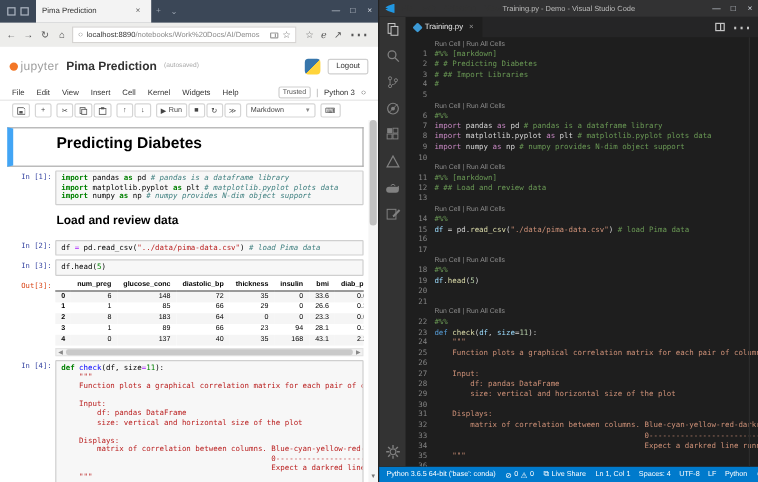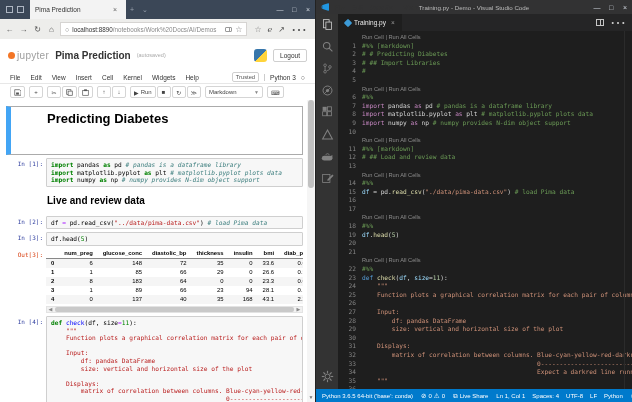--- a/index.html
+++ b/index.html
@@ -56,21 +56,21 @@
   .notebook { flex:1; position:relative; overflow:hidden; padding:4px 12px 0 6px; background:#fff; }
   .cell { display:flex; margin:3px 0; }
   .prompt-col { width:40px; flex-shrink:0; text-align:right; padding:2px 3px 0 0; font-family:"DejaVu Sans Mono", monospace; font-size:6px; }
   .prompt-in { color:#303F9F; }
   .prompt-out { color:#D84315; }
   .code-box { flex:1; background:#f7f7f7; border:1px solid #cfcfcf; border-radius:1px; padding:2px 4px; overflow:hidden; }
   .code-line { font-family:"DejaVu Sans Mono", monospace; font-size:6.2px; line-height:7.6px; white-space:pre; min-height:7.6px; }
   .md-cell { border:1px solid transparent; border-left:5px solid transparent; margin:2px 0; }
   .md-cell.selected { border:1px solid #ababab; border-left:5px solid #42a5f5; }
   .md-inner { padding:4px 6px 6px 36px; }
-  .md-inner h1 { font-size:13px; color:#000; margin-bottom:22px; font-weight:bold; }
+  .md-inner h1 { font-size:13px; color:#000; margin-bottom:6px; font-weight:bold; }
   .md-inner h2 { font-size:10px; color:#000; font-weight:bold; }
   .out-wrap { flex:1; overflow:hidden; }
   .df-table { border-collapse:collapse; font-size:5.9px; color:#000; white-space:nowrap; }
   .df-table th { font-weight:bold; padding:1.5px 5px; text-align:right; border-bottom:1px solid #888; }
   .df-table td { padding:1.5px 5px; text-align:right; }
   .df-table tbody tr:nth-child(odd) { background:#f5f5f5; }
   .df-table tbody th { border-bottom:none; }
   .hscroll { height:7px; background:#f1f1f1; display:flex; align-items:center; margin-top:2px; border:1px solid #e3e3e3; }
   .hs-arrow { font-size:5px; color:#888; width:7px; text-align:center; }
   .hs-thumb { flex:1; height:5px; background:#c9c9c9; margin:0 1px; border-radius:2px; }
@@ -244,21 +244,21 @@
         <div class="cell">
           <div class="prompt-col prompt-in">In [1]:</div>
           <div class="code-box">
             <div class="code-line"><span class="j-kw">import</span><span class="j-pl"> pandas </span><span class="j-kw">as</span><span class="j-pl"> pd </span><span class="j-cm"># pandas is a dataframe library</span></div>
             <div class="code-line"><span class="j-kw">import</span><span class="j-pl"> matplotlib.pyplot </span><span class="j-kw">as</span><span class="j-pl"> plt </span><span class="j-cm"># matplotlib.pyplot plots data</span></div>
             <div class="code-line"><span class="j-kw">import</span><span class="j-pl"> numpy </span><span class="j-kw">as</span><span class="j-pl"> np </span><span class="j-cm"># numpy provides N-dim object support</span></div>
           </div>
         </div>
         <div class="md-cell">
           <div class="md-inner">
-            <h2>Live and review data</h2>
+            <h2>Load and review data</h2>
           </div>
         </div>
         <div class="cell">
           <div class="prompt-col prompt-in">In [2]:</div>
           <div class="code-box">
             <div class="code-line"><span class="j-pl">df </span><span class="j-op">=</span><span class="j-pl"> pd.read_csv(</span><span class="j-str">"../data/pima-data.csv"</span><span class="j-pl">) </span><span class="j-cm"># load Pima data</span></div>
           </div>
         </div>
         <div class="cell">
           <div class="prompt-col prompt-in">In [3]:</div>

